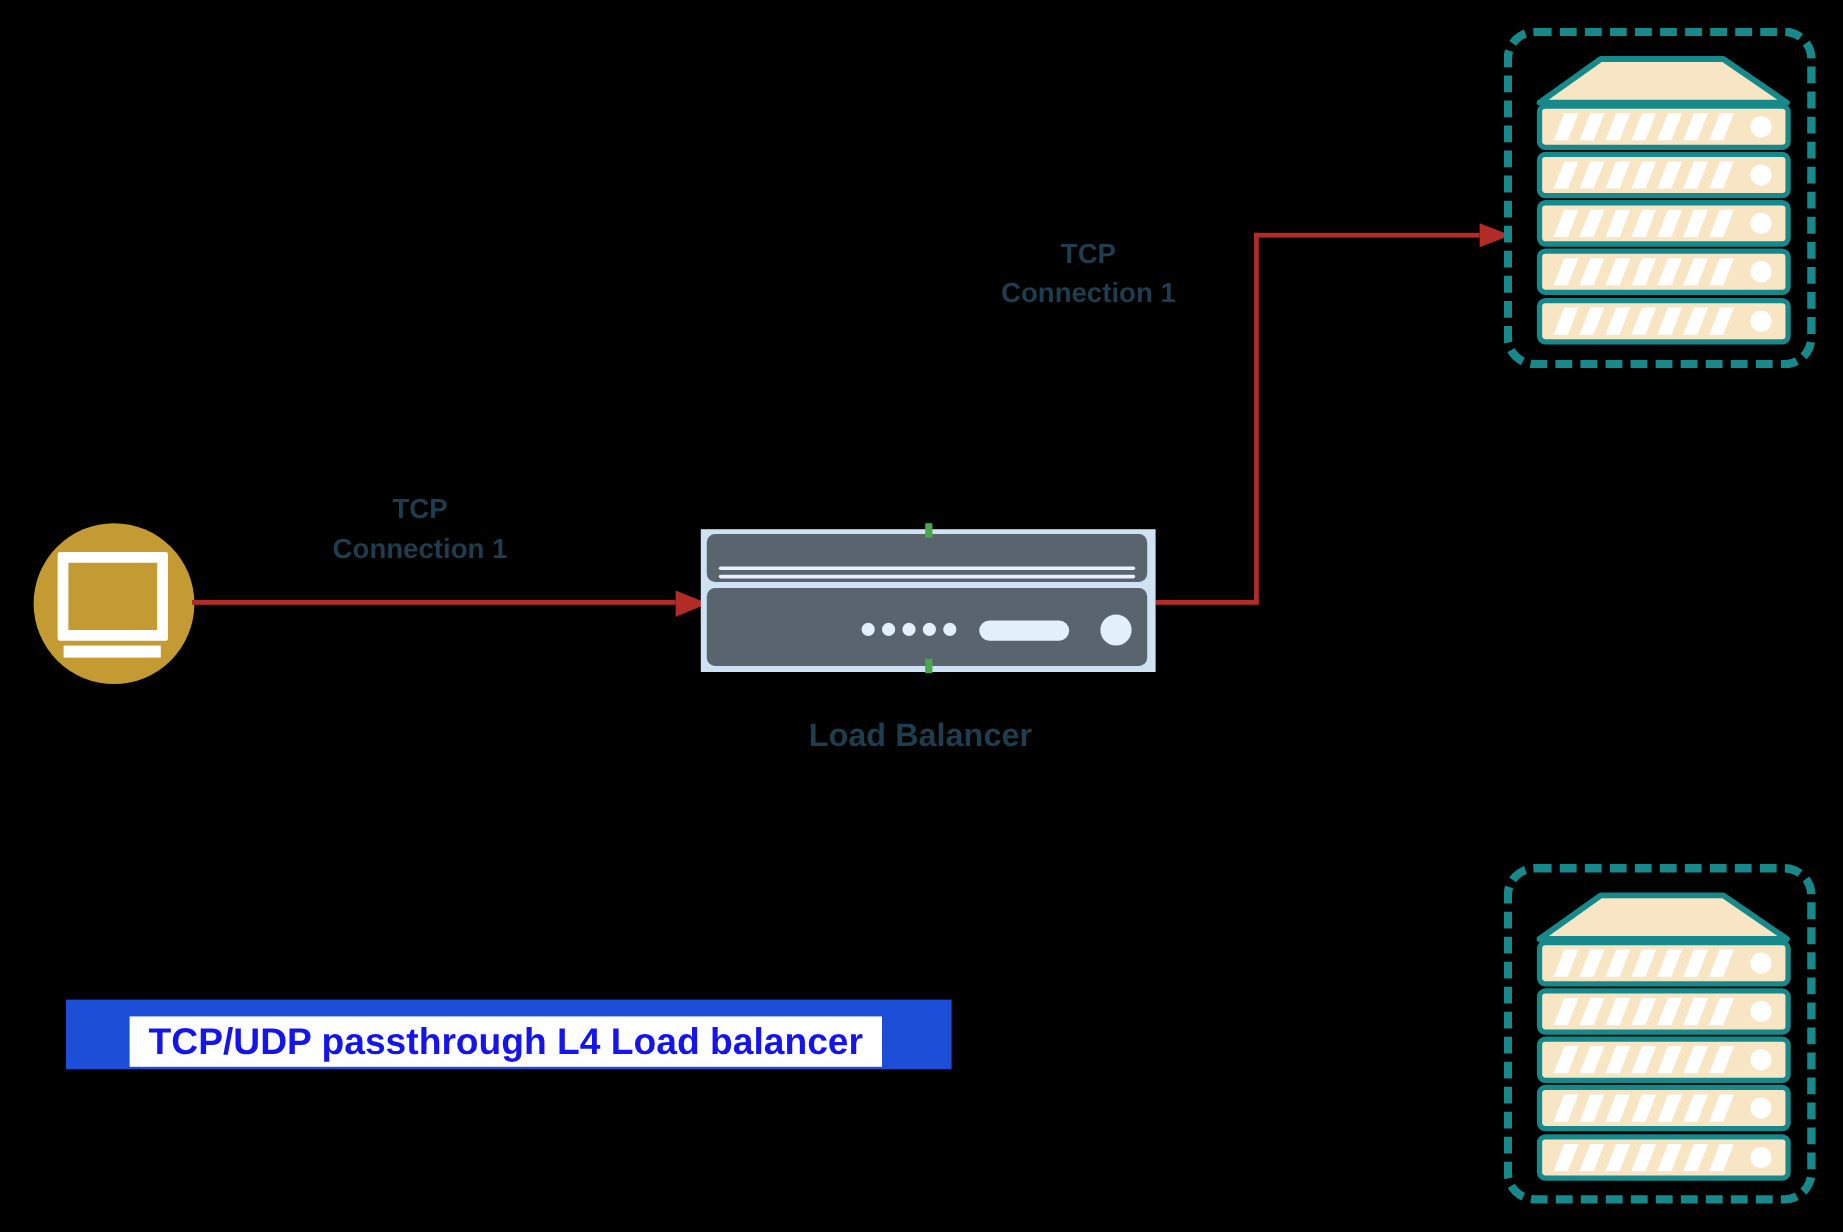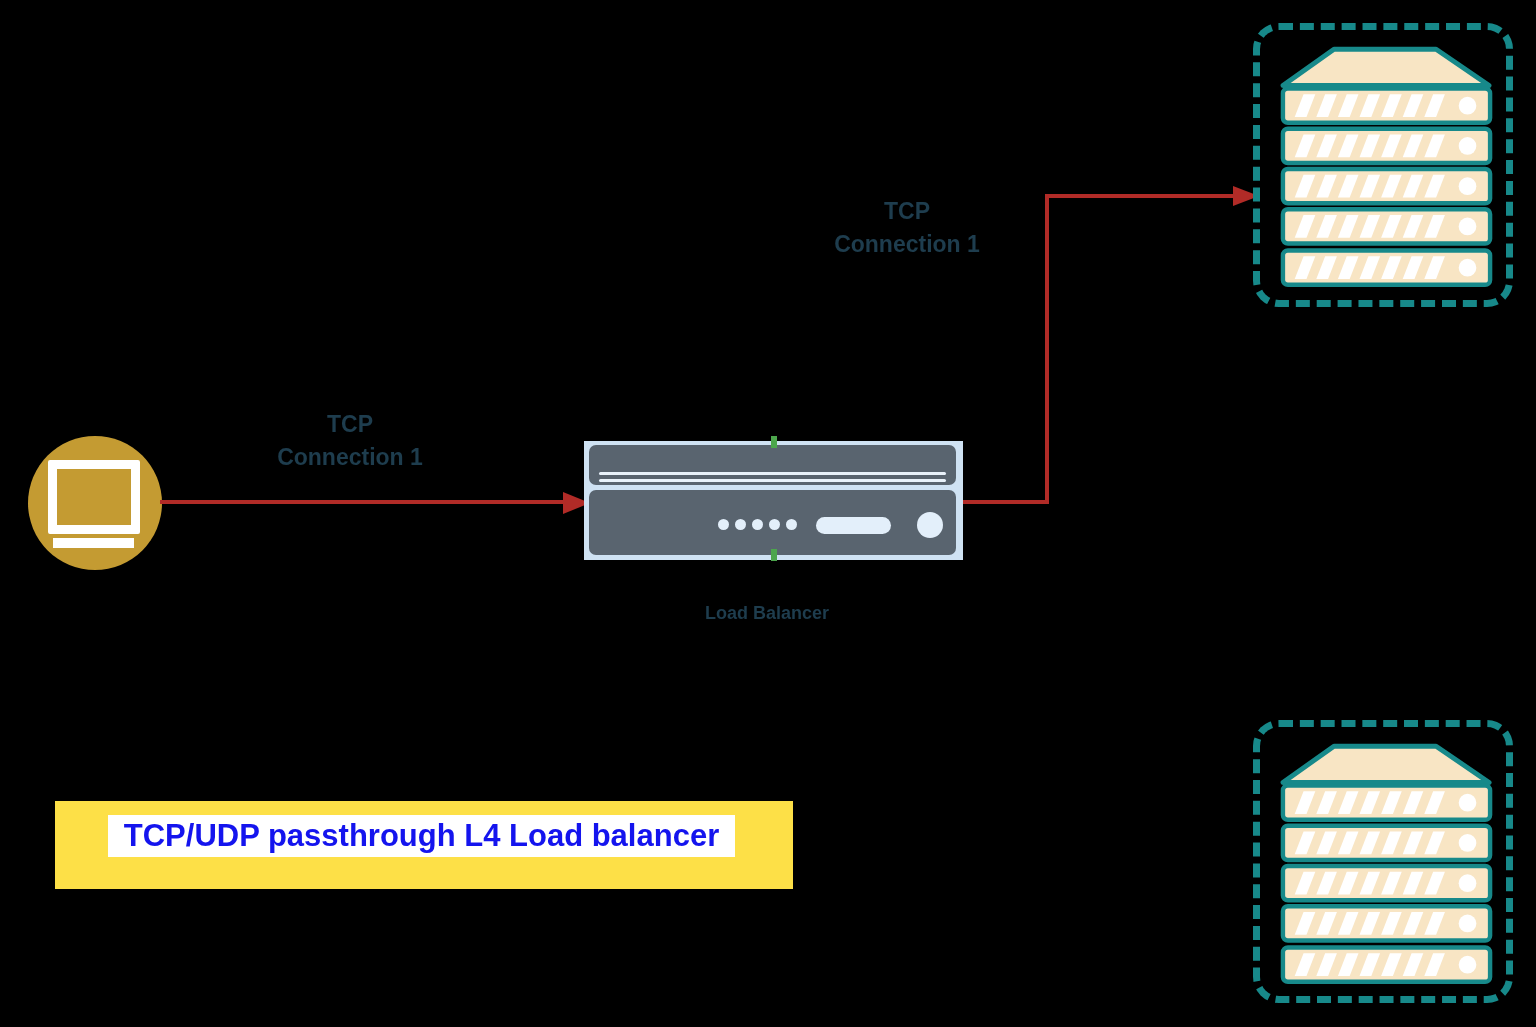--- a/index.html
+++ b/index.html
@@ -27,21 +27,21 @@
     border-top:11px solid transparent;border-bottom:11px solid transparent;
     border-left:27px solid #B12B27;
   }
   
   .conn-label{
     position:absolute;width:240px;text-align:center;
     color:#1E3D4E;font-weight:bold;font-size:23px;line-height:33px;
   }
   .lb-caption{
     position:absolute;left:617px;top:598px;width:300px;text-align:center;
-    color:#1E3D4E;font-weight:bold;font-size:18px;line-height:30px;
+    color:#1E3D4E;font-weight:bold;font-size:27px;line-height:30px;
   }
   
   .lb-outline{
     position:absolute;left:584px;top:441px;width:379px;height:119px;
     background:#CFE2F3;
   }
   .lb-unit{position:absolute;background:#59646F;border-radius:7px;}
   .lb-unit-top{left:589px;top:445px;width:367px;height:40px;}
   .lb-unit-bottom{left:589px;top:490px;width:367px;height:65px;}
   .lb-vent{position:absolute;left:10px;right:10px;height:3px;background:#E9F2FA;border-radius:2px;}
@@ -50,21 +50,21 @@
   .lb-knob{position:absolute;left:328px;top:22px;width:26px;height:26px;border-radius:50%;background:#E3EFFA;}
   .lb-anchor{position:absolute;left:771px;width:6px;height:12px;background:#4CA64C;}
   
   .server-box{
     position:absolute;left:1253px;width:260px;box-sizing:border-box;
     border:7px dashed #17898A;border-radius:26px;
   }
   .server-box svg{position:absolute;left:19px;top:14px;}
   
   .banner{
-    position:absolute;left:55px;top:801px;width:738px;height:88px;background:#fde047;
+    position:absolute;left:55px;top:833px;width:738px;height:58px;background:#1d4ed8;
   }
   .banner-highlight{
     position:absolute;left:53px;top:14px;width:627px;height:42px;background:#FFFFFF;
     display:flex;align-items:center;justify-content:center;
   }
   .banner-text{
     color:#1414EE;font-weight:bold;font-size:31px;white-space:nowrap;
   }
 </style>
 </head>

